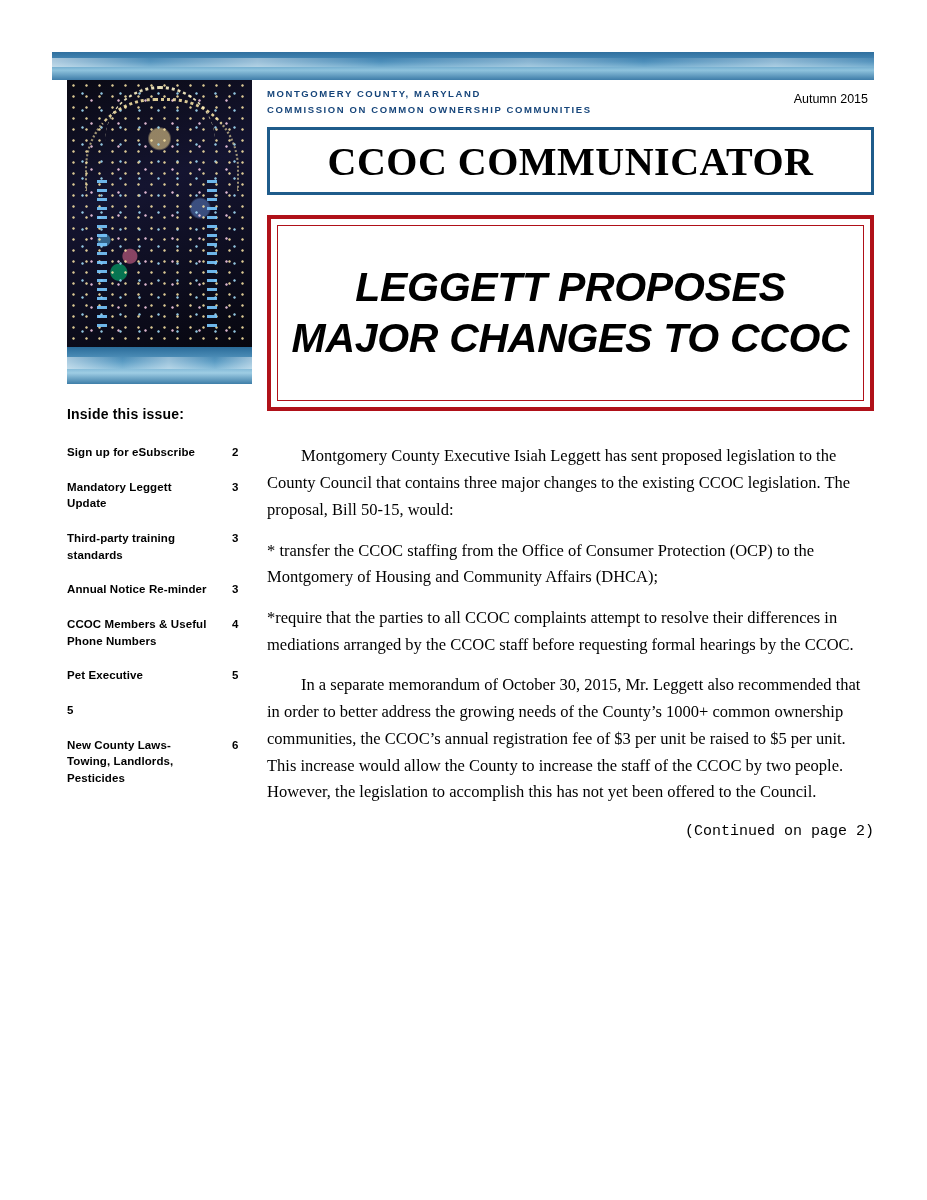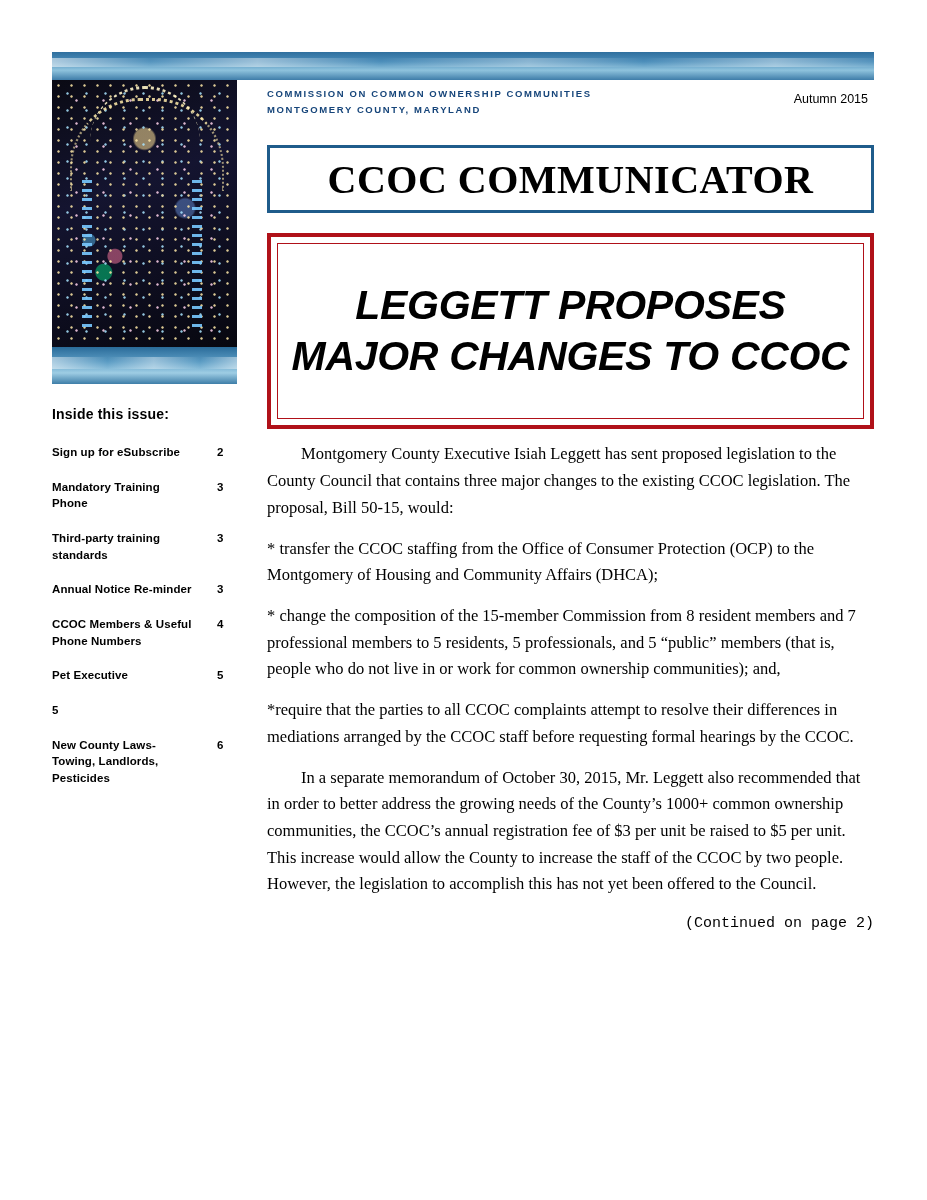--- a/index.html
+++ b/index.html
@@ -38,21 +38,21 @@
        rgba(255,255,255,0.0) 40%,
        rgba(255,255,255,0.35) 58%,
        rgba(255,255,255,0.0) 72%,
        rgba(255,255,255,0.40) 88%,
        rgba(255,255,255,0.05) 100%);
   }
 
   
   .left-col {
     position: absolute;
-    left: 52px;
+    left: 67px;
     top: 80px;
     width: 185px;
   }
   .photo {
     position: relative;
     width: 185px;
     height: 267px;
     background:
       radial-gradient(circle at 28% 72%, rgba(0,200,120,0.55) 0 8px, rgba(0,0,0,0) 9px),
       radial-gradient(circle at 34% 66%, rgba(255,120,160,0.5) 0 7px, rgba(0,0,0,0) 8px),
@@ -165,21 +165,21 @@
   .mast-date {
     font-family: "Liberation Sans", sans-serif;
     font-size: 12.5px;
     font-weight: normal;
     color: #000;
     padding-top: 6px;
     padding-right: 6px;
   }
 
   .title-box {
-    margin-top: 28px;
+    margin-top: 10px;
     border: 3px solid #1f5c8b;
     height: 62px;
     display: flex;
     align-items: center;
     justify-content: center;
   }
   .title-box .inner {
     border: 0;
     font-family: "Liberation Serif", serif;
     font-weight: bold;
@@ -207,21 +207,21 @@
     font-family: "Liberation Sans", sans-serif;
     font-style: italic;
     font-weight: bold;
     font-size: 41px;
     line-height: 1.25;
     text-align: center;
     letter-spacing: -0.3px;
   }
 
   .article {
-    margin-top: 12px;
+    margin-top: 32px;
     font-family: "Liberation Serif", serif;
     font-size: 16.5px;
     line-height: 1.62;
     text-align: left;
   }
   .article p {
     margin: 0 0 14px 0;
   }
   .article p.indent { text-indent: 34px; }
 
@@ -250,21 +250,21 @@
   <div class="photo-strip"></div>
 
   <div class="inside-title">Inside this issue:</div>
 
   <div class="toc">
     <div class="toc-row">
       <span class="t">Sign up for eSubscribe</span>
       <span class="p">2</span>
     </div>
     <div class="toc-row">
-      <span class="t">Mandatory Training Phone</span>
+      <span class="t">Mandatory Leggett Update</span>
       <span class="p">3</span>
     </div>
     <div class="toc-row">
       <span class="t">Third-party training standards</span>
       <span class="p">3</span>
     </div>
     <div class="toc-row">
       <span class="t">Annual Notice Re-minder</span>
       <span class="p">3</span>
     </div>
@@ -283,37 +283,36 @@
       <span class="t">New County Laws- Towing, Landlords, Pesticides</span>
       <span class="p">6</span>
     </div>
   </div>
 </div>
 
 <div class="main">
 
   <div class="masthead">
     <div class="mast-org">
+      <div>MONTGOMERY COUNTY, MARYLAND</div>
       <div>COMMISSION ON COMMON OWNERSHIP COMMUNITIES</div>
-      <div>MONTGOMERY COUNTY, MARYLAND</div>
     </div>
     <div class="mast-date">Autumn 2015</div>
   </div>
 
   <div class="title-box">
     <div class="inner">CCOC COMMUNICATOR</div>
   </div>
 
   <div class="headline-box">
     <div class="inner">
       <div class="headline">LEGGETT PROPOSES MAJOR CHANGES TO CCOC</div>
     </div>
   </div>
 
   <div class="article">
     <p class="indent">Montgomery County Executive Isiah Leggett has sent proposed legislation to the County Council that contains three major changes to the existing CCOC legislation.  The proposal, Bill 50-15, would:</p>
     <p>* transfer the CCOC staffing from the Office of Consumer Protection (OCP) to the Montgomery of Housing and Community Affairs (DHCA);</p>
-    <p>* change the composition of the 15-member Commission from 8 resident members and 7 professional members to 5 residents, 5 professionals, and 5 “public” members (that is, people who do not live in or work for common ownership communities); and,</p>
     <p>*require that the parties to all CCOC complaints attempt to resolve their differences in mediations arranged by the CCOC staff before requesting formal hearings by the CCOC.</p>
     <p class="indent">In a separate memorandum of October 30, 2015, Mr. Leggett also recommended that in order to better address the growing needs of the County’s 1000+ common ownership communities, the CCOC’s annual registration fee of $3 per unit be raised to $5 per unit.  This increase would allow the County to increase the staff of the CCOC by two people.  However, the legislation to accomplish this has not yet been offered to the Council.</p>
     <div class="continued">(Continued on page 2)</div>
   </div>
 </div>
 
 </body></html>

